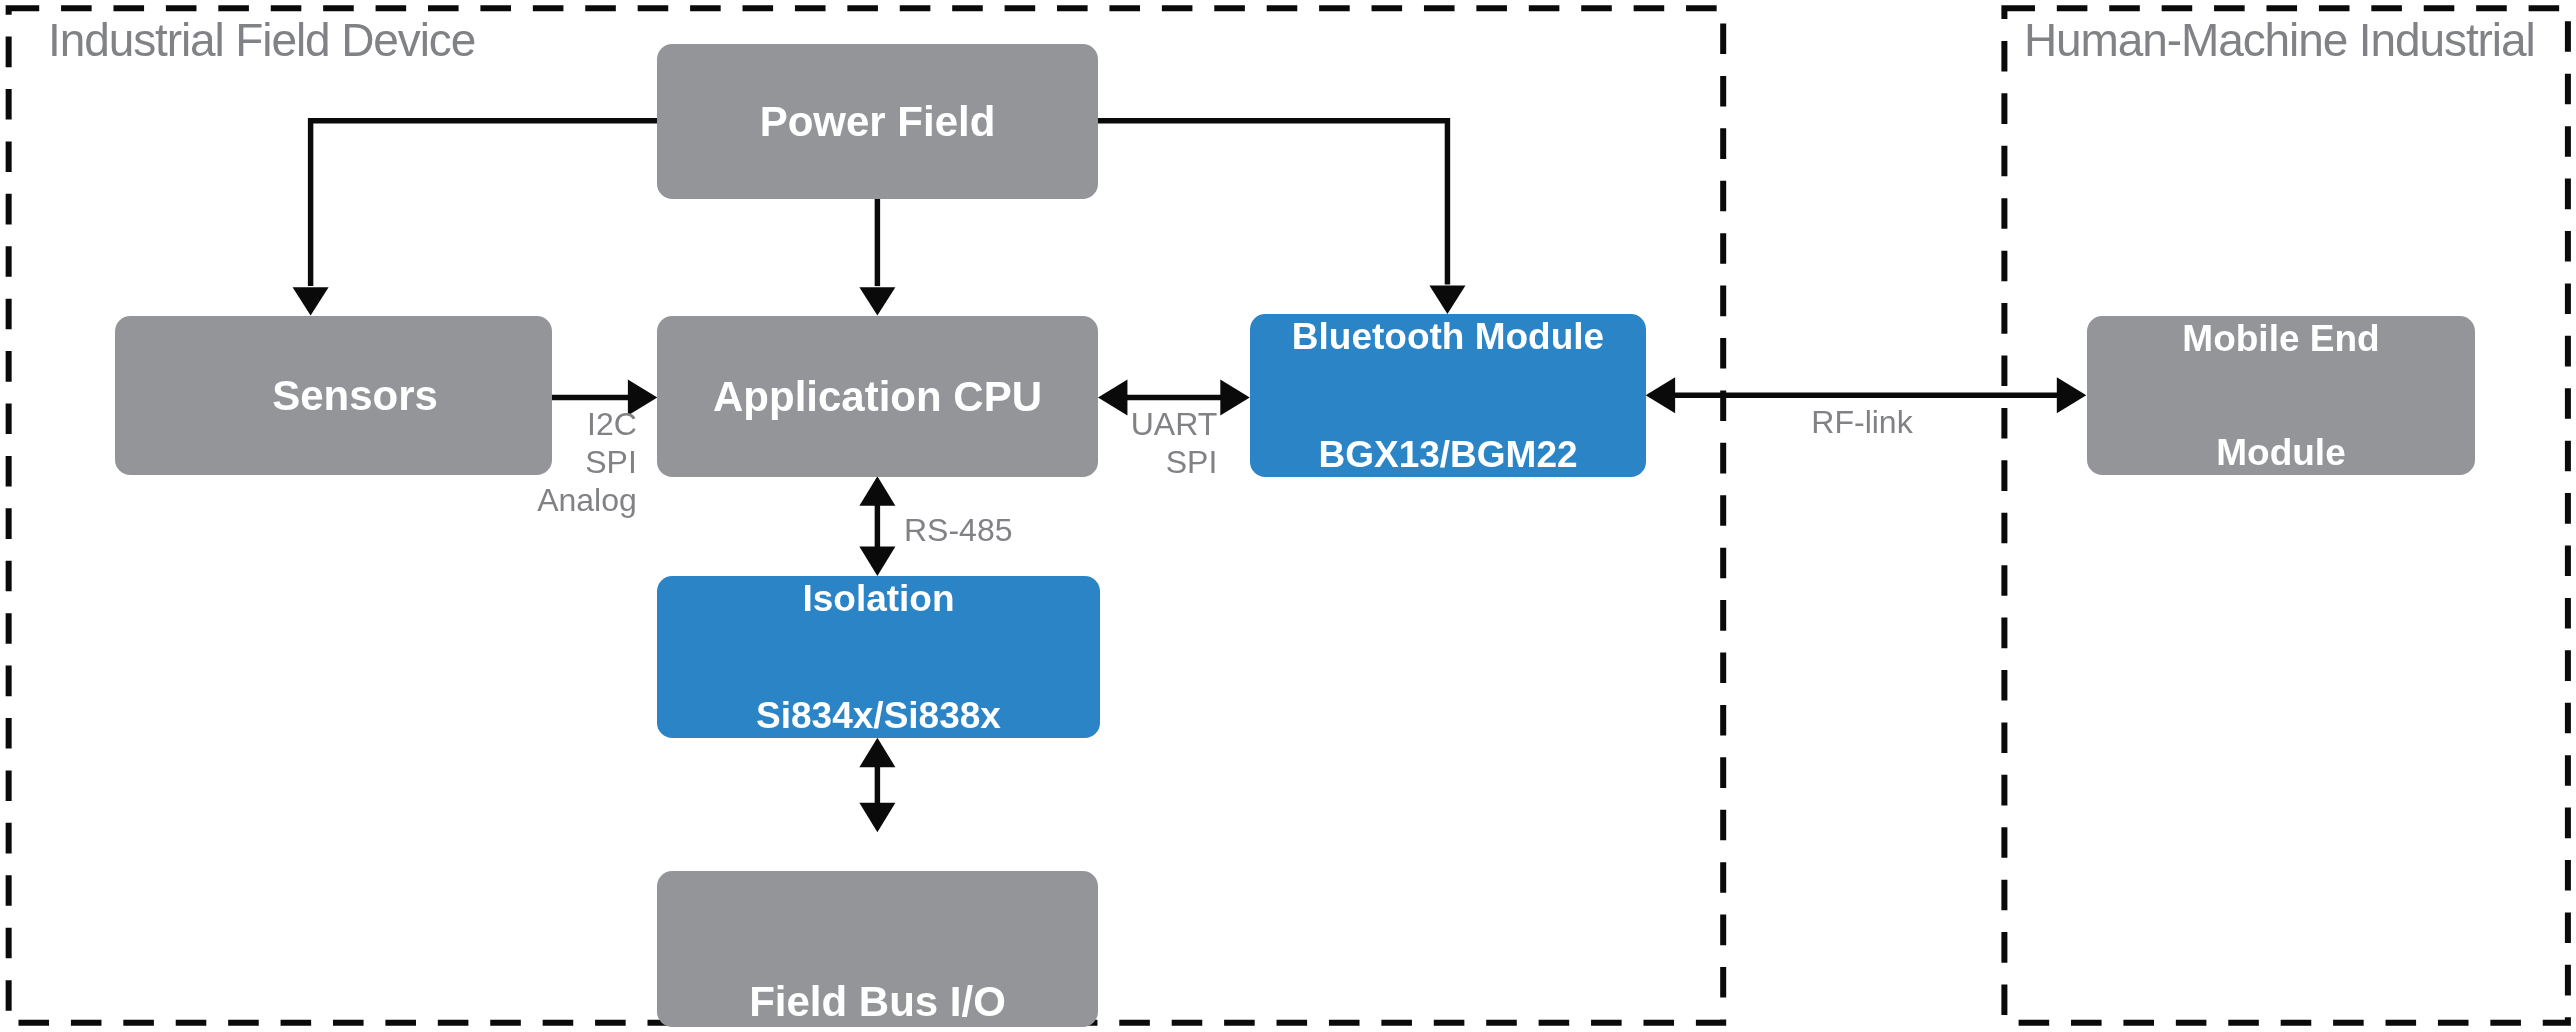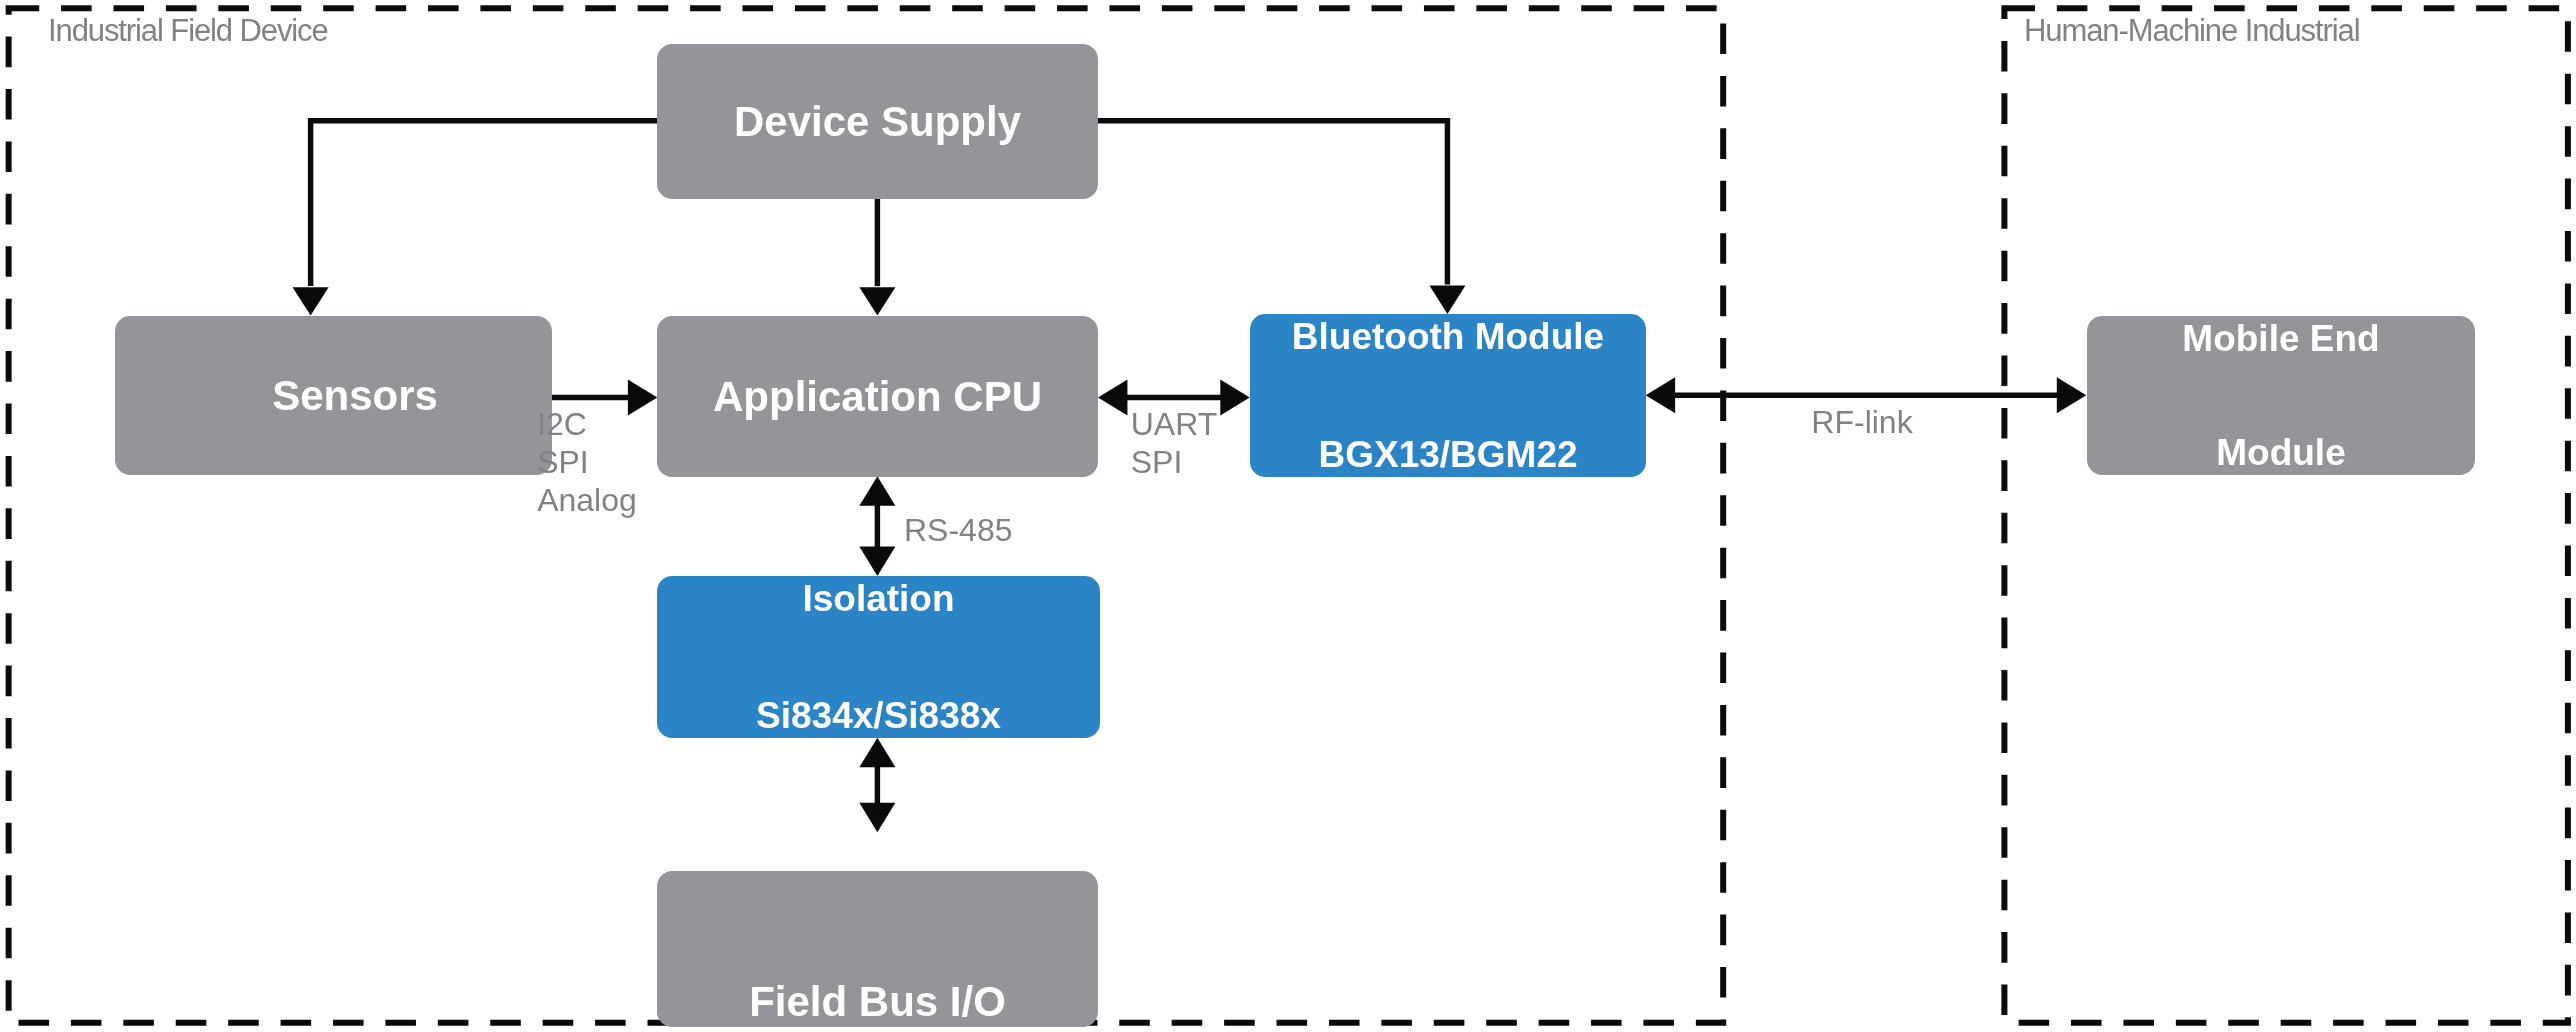--- a/index.html
+++ b/index.html
@@ -33,21 +33,21 @@
   }
   #wires rect.region {
     fill: none;
     stroke: var(--line-black, #0a0a0a);
     stroke-width: 11;
     stroke-dasharray: 56 40;
   }
   
   .container-label {
     position: absolute;
-    font-size: 31px;
+    font-size: 46px;
     letter-spacing: -1.1px;
     color: var(--label-gray, #818285);
     white-space: nowrap;
   }
   
   .block {
     position: absolute;
     border-radius: 15.3px;
     display: flex;
     flex-direction: column;
@@ -70,21 +70,21 @@
   #isolation         { left: 657px; top: 576px; width: 443px; height: 162px; gap: 40px; }
   #field-bus-io      { left: 657px; top: 871px; width: 441px; height: 156px; justify-content: flex-end; }
   #mobile-end-device { left: 2087px; top:  316px; width: 388px; height: 159px; }
 
   
   .conn-label {
     position: absolute;
     color: var(--label-gray, #818285);
     font-size: 32px;
     line-height: 38px;
-    text-align: left;
+    text-align: right;
     white-space: nowrap;
   }
   #label-sensor-bus { left: 587px; top: 405px; transform: translateX(-50%); }
   #label-uart-spi   { left: 1174px; top: 405px; transform: translateX(-50%); }
   #label-rs485      { left: 904px; top: 511px; text-align: left; }
   #label-rf-link    { left: 1862px; top: 403px; transform: translateX(-50%); }
 </style>
 </head>
 <body>
 
@@ -139,21 +139,21 @@
       <polygon points="3013,724 3067,691 3067,757"></polygon>
       <polygon points="3820,724 3766,691 3766,757"></polygon>
     </g>
   </svg>
 
   <div class="container-label" style="left:48px; top:13px;">Industrial Field Device</div>
 
   <div class="container-label" style="left:2024px; top:13px;">Human-Machine Industrial</div>
 
   <div class="block gray" id="power-supply">
-    <div>Device Supply</div>
+    <div>Power Field</div>
   </div>
 
   <div class="block gray" id="sensors">
     <div>Sensors</div>
   </div>
 
   <div class="block gray" id="application-cpu">
     <div>Application CPU</div>
   </div>
 

